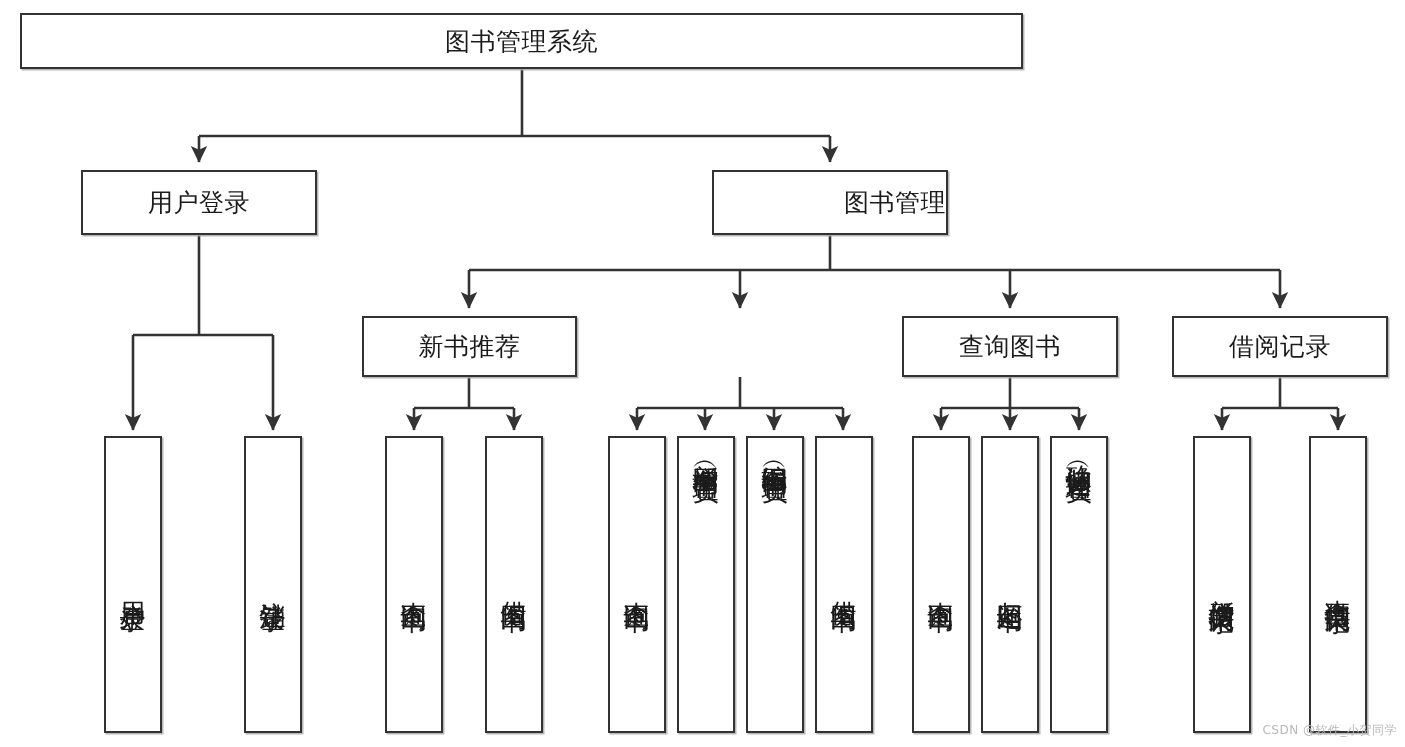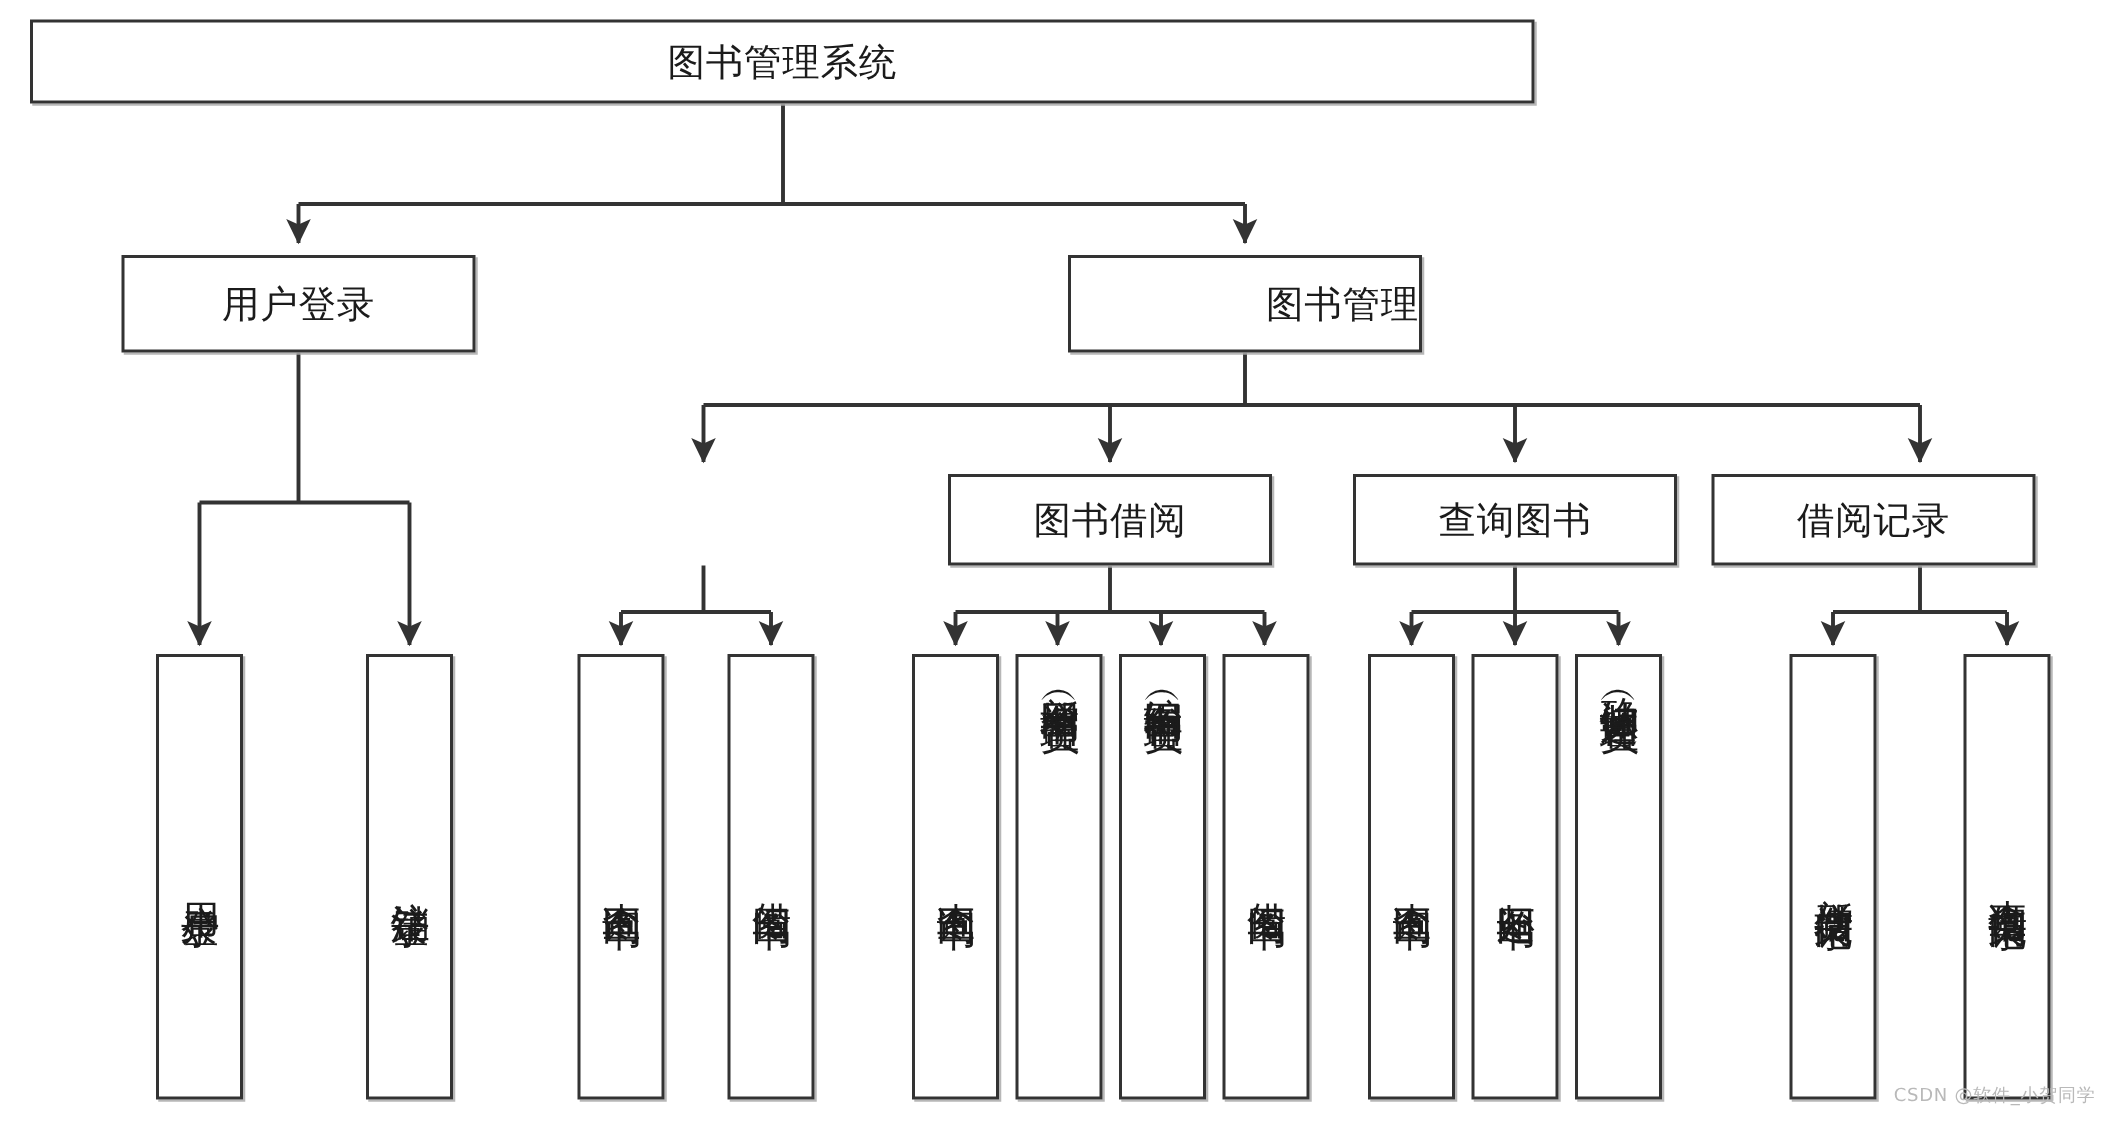--- a/index.html
+++ b/index.html
@@ -134,30 +134,30 @@
   </div>
 
   <div class="node horizontal" style="left:81px; top:170px; width:236px; height:65px;">
     <span class="label">用户登录</span>
   </div>
 
   <div class="node horizontal" style="left:712px; top:170px; width:236px; height:65px;justify-content:flex-end;">
     <span class="label">图书管理</span>
   </div>
 
-
-  <div class="node horizontal" style="left:632px; top:316px; width:216px; height:61px;">
-    <span class="label">图书借阅</span>
-  </div>
+  <div class="node horizontal" style="left:362px; top:316px; width:215px; height:61px;">
+    <span class="label">新书推荐</span>
+  </div>
+
 
   <div class="node horizontal" style="left:902px; top:316px; width:216px; height:61px;">
     <span class="label">查询图书</span>
   </div>
 
-  <div class="node horizontal" style="left:1141px; top:316px; width:216px; height:61px;">
+  <div class="node horizontal" style="left:1172px; top:316px; width:216px; height:61px;">
     <span class="label">借阅记录</span>
   </div>
 
   <div class="node vertical centered" style="left:104px; top:436px; width:58px; height:297px;">
     <span class="label">用户登录</span>
   </div>
 
   <div class="node vertical centered" style="left:244px; top:436px; width:58px; height:297px;">
     <span class="label">注销登录</span>
   </div>

